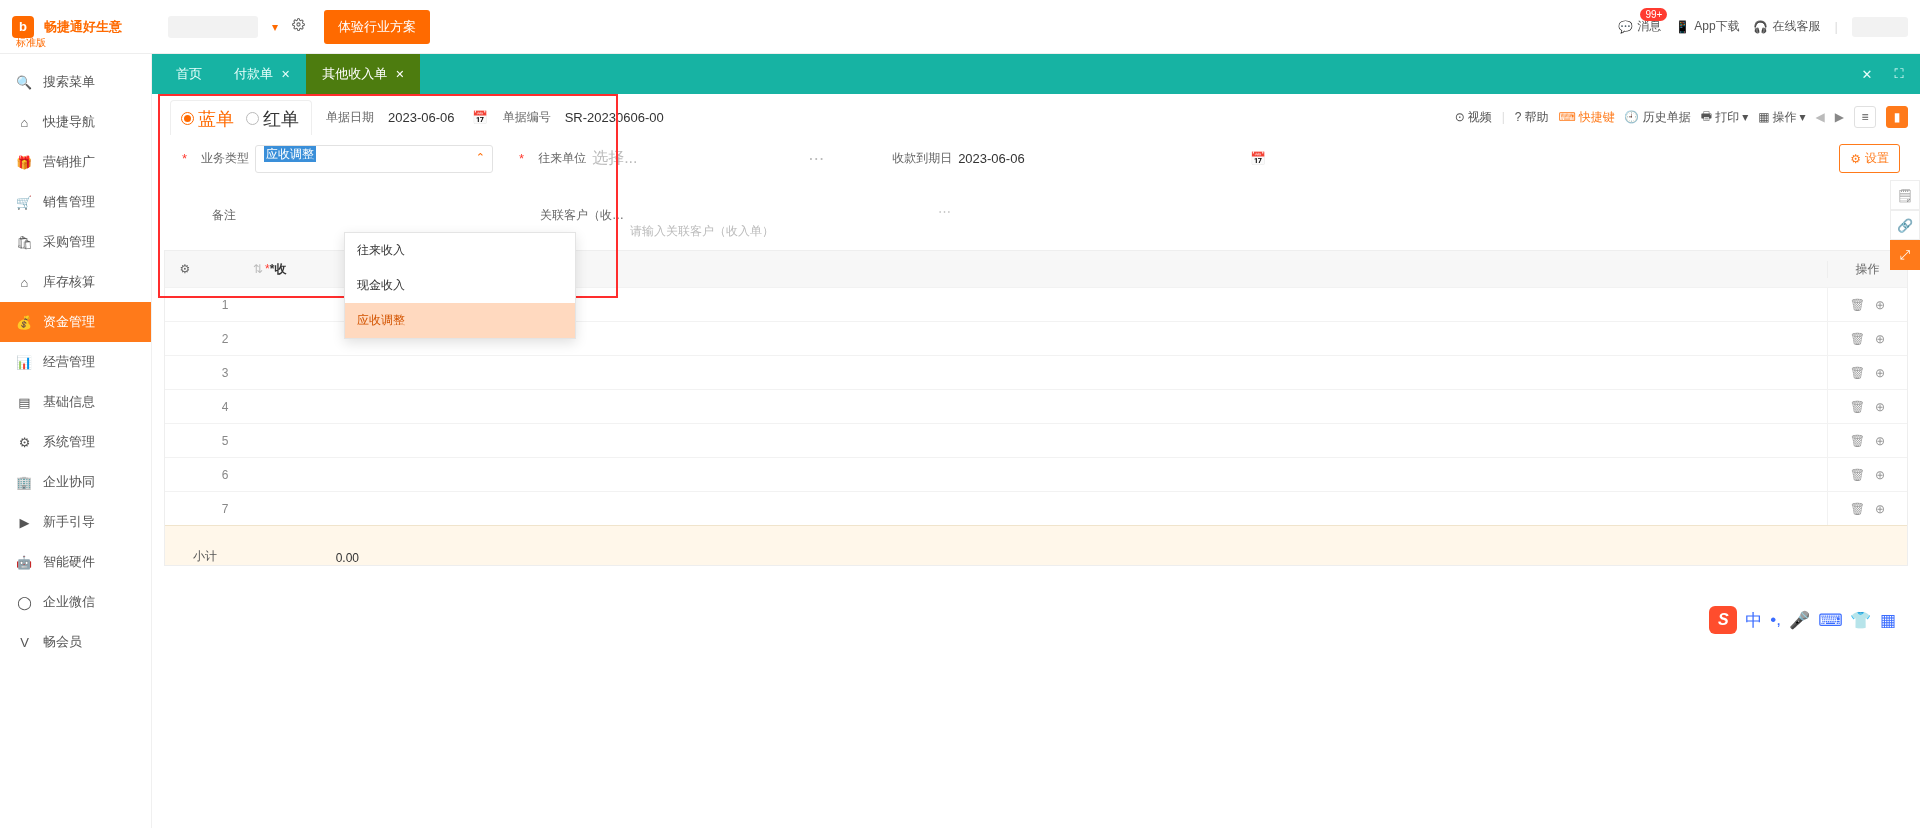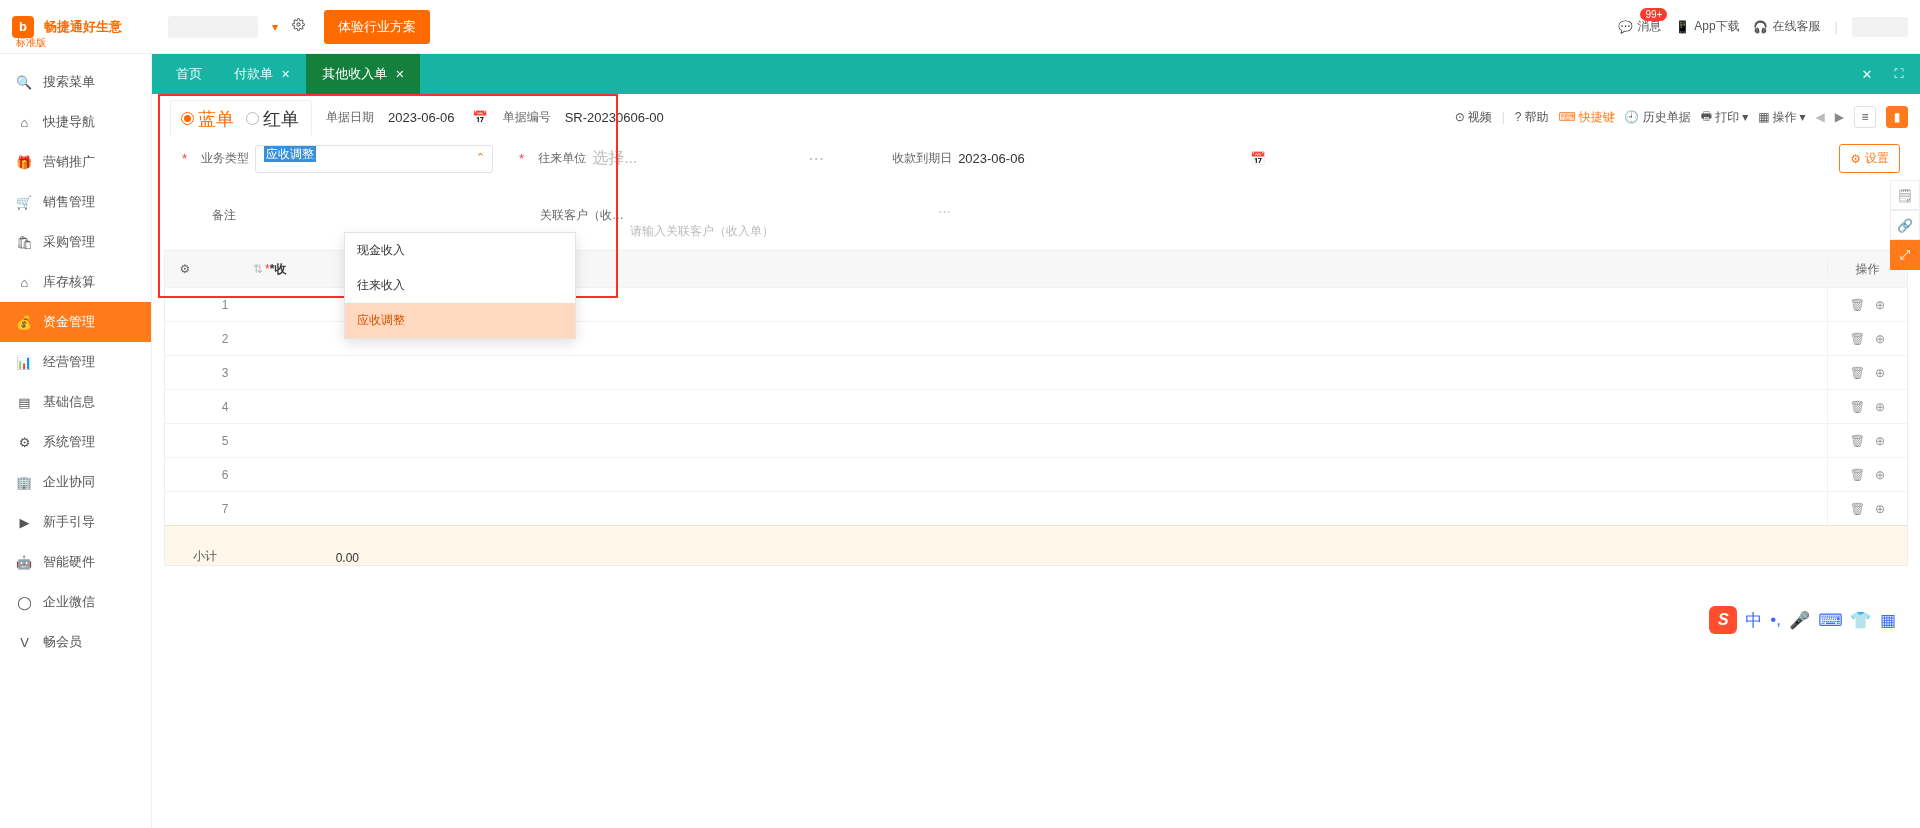--- a/index.html
+++ b/index.html
@@ -26,21 +26,21 @@
 
 .sidebar { width: 152px; background: #fff; border-right: 1px solid #f0f0f0; padding-top: 8px; }
 .sb-item { display: flex; align-items: center; gap: 10px; padding: 11px 16px; color: #555; cursor: pointer; font-size: 13px; }
 .sb-item.active { background: #ff7a1a; color: #fff; }
 .sb-icon { width: 17px; height: 17px; display: flex; align-items: center; justify-content: center; }
 
 .main { flex: 1; display: flex; flex-direction: column; background: #fff; }
 
 .tabbar { height: 40px; background: #17b3a3; display: flex; align-items: center; padding-left: 8px; position: relative; }
 .tab { padding: 0 16px; height: 40px; display: flex; align-items: center; color: #e7fffb; gap: 6px; cursor: pointer; font-size: 13px; }
-.tab.active { background: #15803d; color: #fff; }
+.tab.active { background: #4d7c0f; color: #fff; }
 .tab .x { font-size: 11px; margin-left: 2px; }
 .tabbar-right { margin-left: auto; display: flex; gap: 10px; padding-right: 10px; color: #e9fffb; }
 .tb-btn { width: 22px; height: 22px; display: flex; align-items: center; justify-content: center; cursor: pointer; }
 
 .content { flex: 1; position: relative; padding: 0 0 0 0; overflow: auto; }
 .highlight-box { position: absolute; top: 0; left: 6px; width: 460px; height: 204px; border: 2px solid #ff2d2d; z-index: 50; pointer-events: none; }
 
 .toolbar-row { display: flex; align-items: center; height: 40px; padding: 6px 12px 0 18px; gap: 14px; position: relative; }
 .radio-group { display: flex; align-items: center; gap: 12px; background: #fff; border: 1px solid #eee; border-bottom: none; padding: 6px 12px 4px 10px; border-radius: 4px 4px 0 0; }
 .radio { display: flex; align-items: center; gap: 4px; font-size: 18px; cursor: pointer; }
@@ -305,22 +305,22 @@
           <span class="due-val">2023-06-06</span>
           <span class="cal-icon" style="margin-left:220px">📅</span>
         </div>
         <button class="settings-btn">
             <span>⚙</span>
             <span>设置</span>
           </button>
       </div>
 
       <div class="dropdown">
+        <div class="dd-item">往来收入</div>
         <div class="dd-item">现金收入</div>
-        <div class="dd-item">往来收入</div>
         <div class="dd-item hl">应收调整</div>
       </div>
 
       <div class="remark-row">
         <span class="fld-label">备注</span>
         <div class="remark-blank"></div>
         <div class="rel-cust">
           <span class="fld-label" style="min-width:96px">关联客户（收…</span>
           <div class="rel-input"><span>请输入关联客户（收入单）</span></div>
           <span class="more-dots" style="margin-left:70px">⋯</span>

